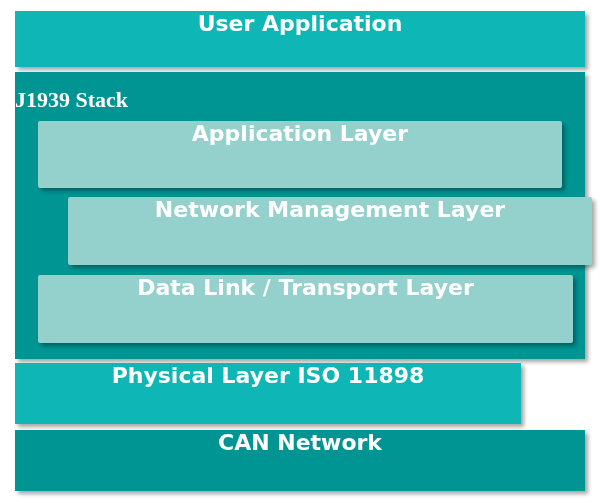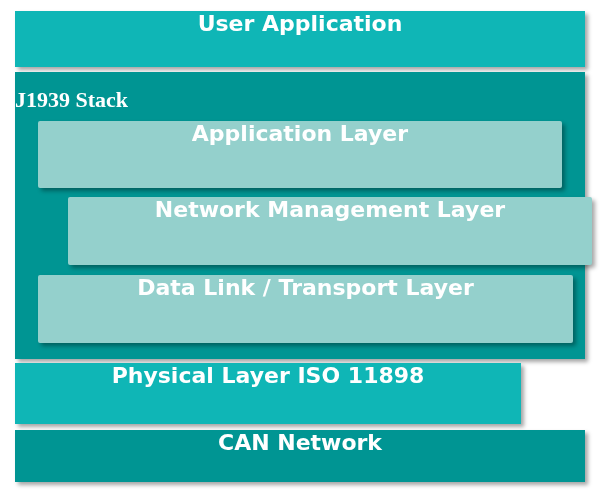--- a/index.html
+++ b/index.html
@@ -18,21 +18,21 @@
     background:#94d0cc; border-radius:2px;
     box-shadow: 3px 3px 4px rgba(0,0,0,0.35);
   }
   #user-app { left:15px; top:11px; width:570px; height:56px; }
   #stack    { left:15px; top:72px; width:570px; height:287px; align-items:flex-start; }
   #stack-title { position:absolute; left:0; right:0; top:15px; text-align:left;font-family:Liberation Serif, serif; }
   #app-layer { left:38px; top:121px; width:524px; height:67px; }
   #net-layer { left:38px; top:197px; width:524px; height:68px;margin-left:30px; }
   #dl-layer  { left:38px; top:275px; width:535px; height:68px; }
   #phys      { left:15px; top:363px; width:506px; height:61px; }
-  #can       { left:15px; top:430px; width:570px; height:52px; }
+  #can       { left:15px; top:430px; width:570px; height:61px; }
 </style>
 </head>
 <body>
 
 <div id="user-app" class="box light">
   <span>User Application</span>
 </div>
 
 <div id="stack" class="box dark">
   <div id="stack-title">J1939 Stack</div>

